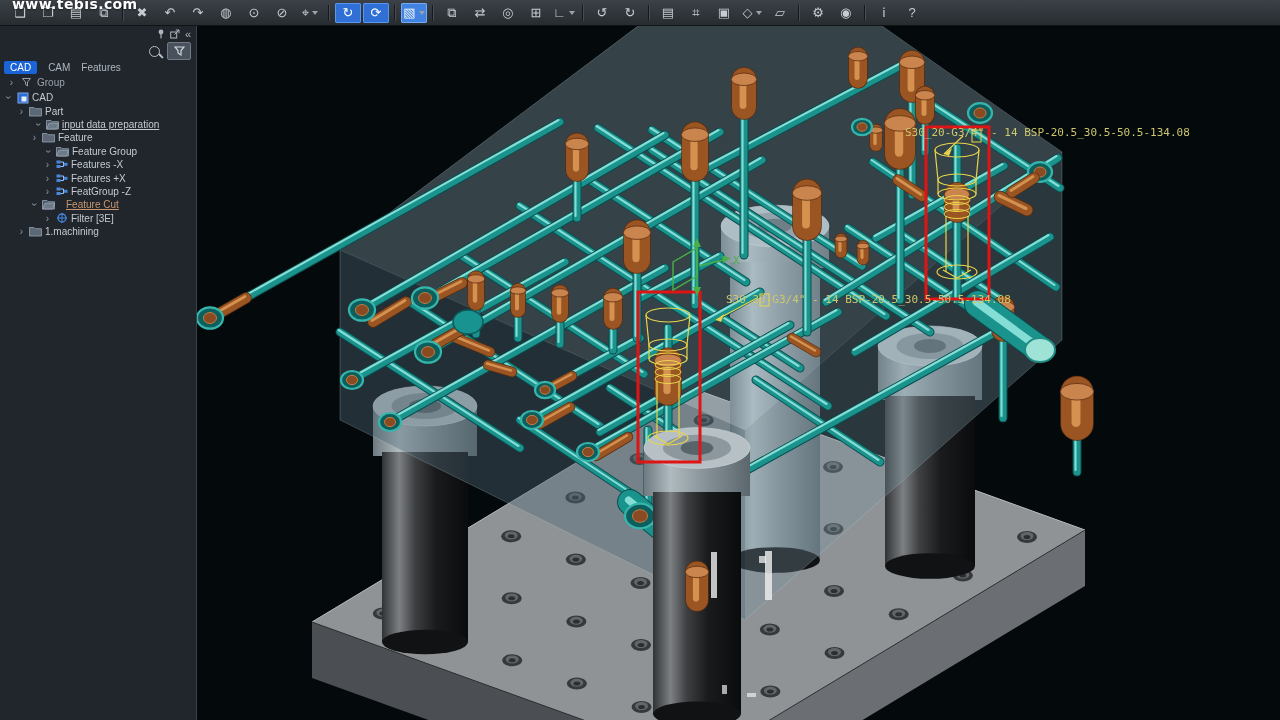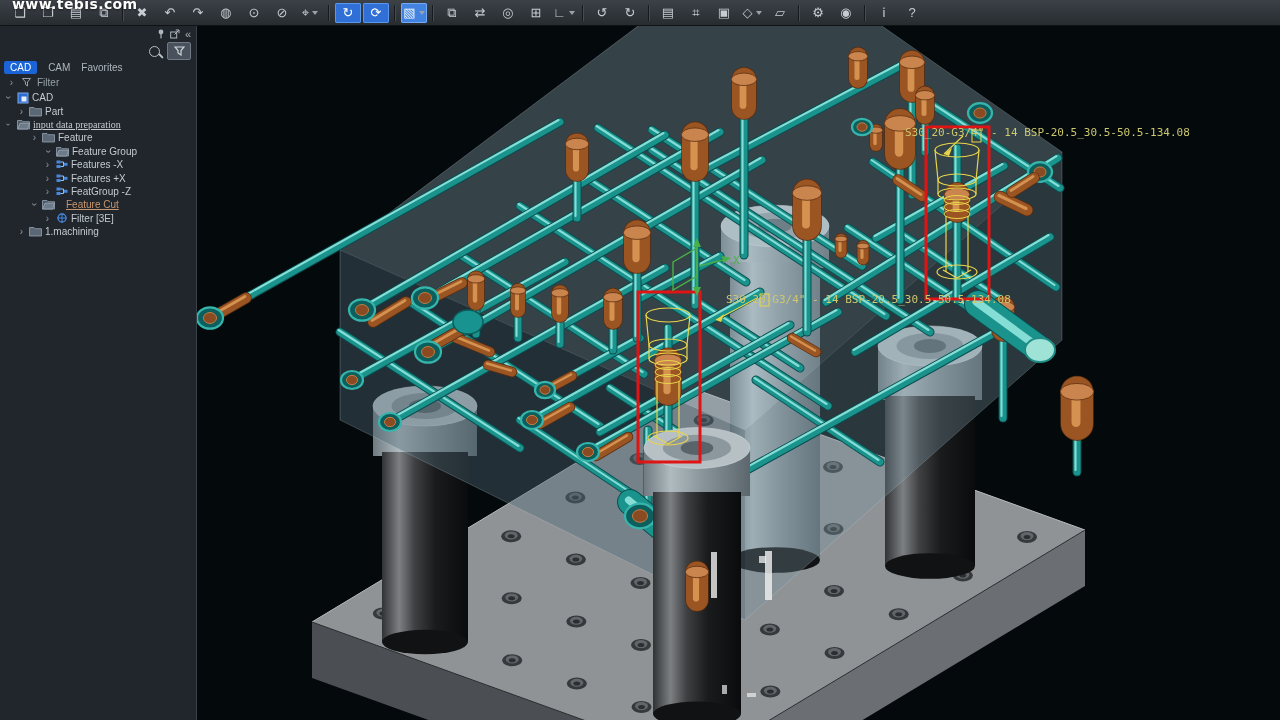--- a/index.html
+++ b/index.html
@@ -119,28 +119,28 @@
     <span class="mag"></span>
     <span class="funnel-btn">
       <svg width="11" height="10">
           <path d="M1 1h9L7 4.5V9L4 7V4.5Z" fill="none" stroke="#cdd4db" stroke-width="1.2"></path>
         </svg>
     </span>
   </div>
   <div class="tabs">
     <span class="tab active">CAD</span>
     <span class="tab">CAM</span>
-    <span class="tab">Favorites</span>
+    <span class="tab">Features</span>
   </div>
   <div class="filter-row">
     <span class="chev">›</span>
     <svg width="9" height="9">
         <path d="M0.5 0.5h8L5.5 4v4L3.5 6.5V4Z" fill="none" stroke="#98a1aa"></path>
       </svg>
-    <span>Filter</span>
+    <span>Group</span>
   </div>
   <div id="tree">
       <div class="trow" style="padding-left: 4px;">
         <span class="chev open">›</span>
         <span class="ticon">
           <svg width="12" height="12" viewBox="0 0 12 12">
             <rect x="1" y="1" width="10" height="10" fill="#2d6bd2" stroke="#7aa6e8"></rect>
             <rect x="4.5" y="4.5" width="5" height="5" fill="#e8eef8"></rect>
           </svg>
         </span>
@@ -148,21 +148,21 @@
       </div>
       <div class="trow" style="padding-left: 17px;">
         <span class="chev">›</span>
         <span class="ticon">
           <svg width="13" height="11" viewBox="0 0 13 11">
             <path d="M.5 1.5H5l1 1.2h6.5V10H.5Z" fill="#5b6775" stroke="#93a1b0" stroke-width="0.8"></path>
           </svg>
         </span>
         <span class="tlabel">Part</span>
       </div>
-      <div class="trow" style="padding-left: 5px; font-family: Liberation Serif, serif;">
+      <div class="trow" style="padding-left: 34px;">
         <span class="chev open">›</span>
         <span class="ticon">
           <svg width="13" height="11" viewBox="0 0 13 11">
             <path d="M.5 1.5H5l1 1.2h6.5V10H.5Z" fill="#4e5a68" stroke="#93a1b0" stroke-width="0.8"></path>
             <path d="M3.1 4.2h9.4L10.6 10H.6Z" fill="#6d7a88" stroke="#9caab9" stroke-width="0.8"></path>
           </svg>
         </span>
         <span class="tlabel u">input data preparation</span>
       </div>
       <div class="trow" style="padding-left: 30px;">

